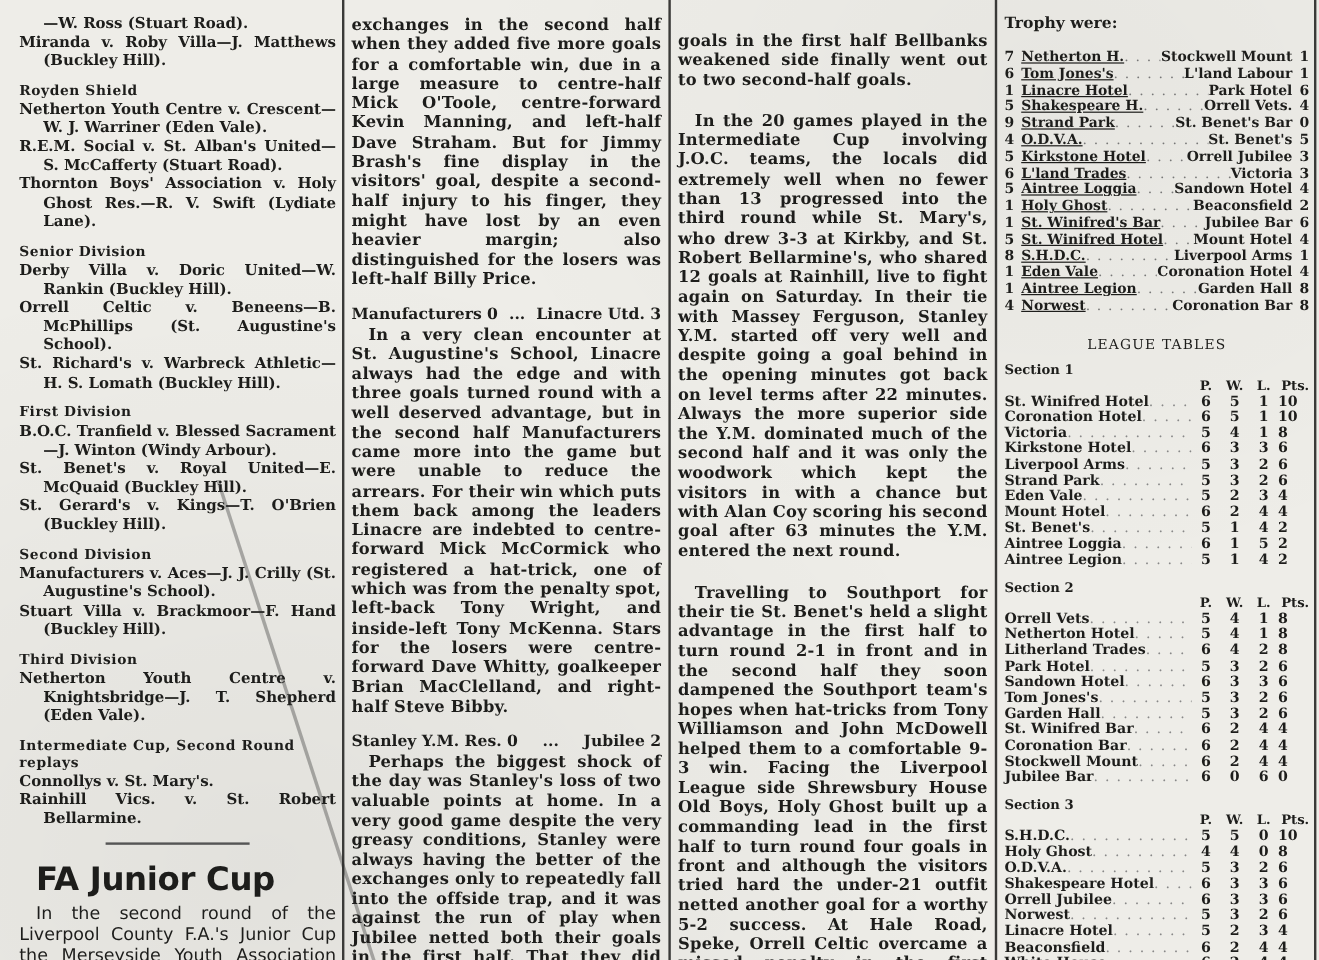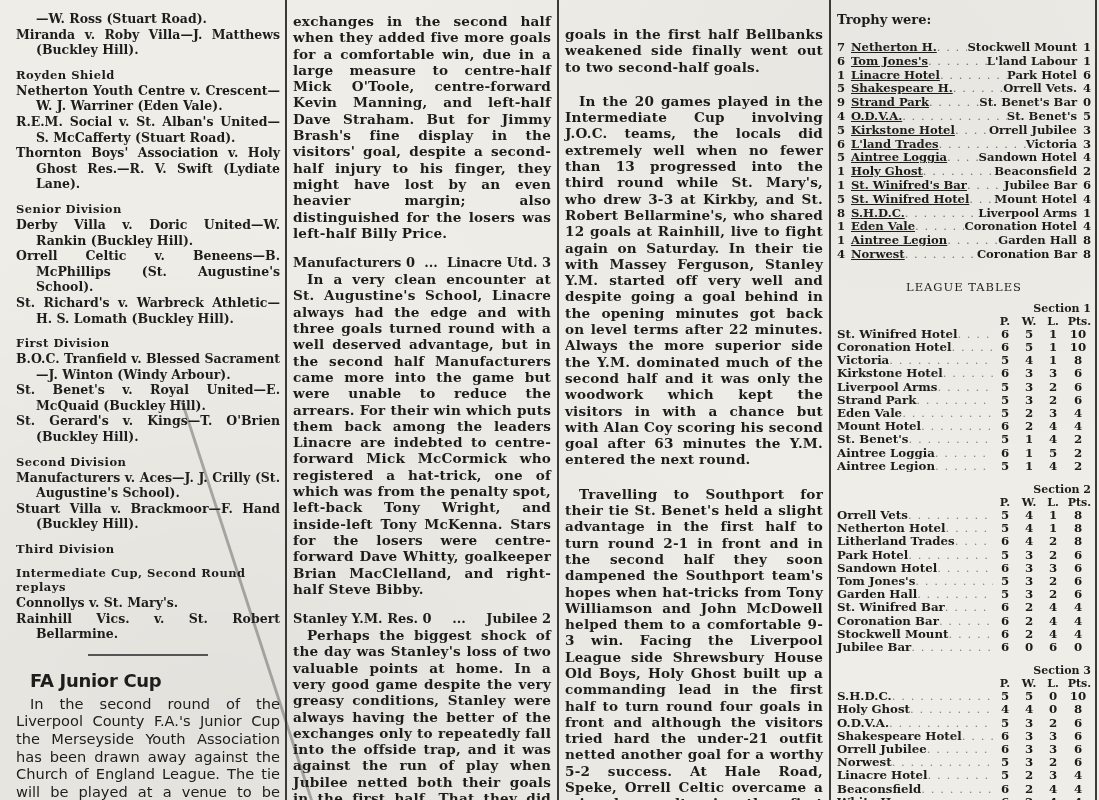--- a/index.html
+++ b/index.html
@@ -48,45 +48,45 @@
   .fixture {
     font-size: 12.5px; line-height: 15.6px; font-weight: bold;
     padding-left: 20px; text-indent: -20px; text-align: justify;
   }
   .match-head {
     font-size: 13px; font-weight: bold; margin-top: 14px; margin-bottom: 1px;
     display: flex; justify-content: space-between;
   }
   .big-head {
     font-family: "DejaVu Sans", "Liberation Sans", sans-serif;
-    font-weight: bold; font-size: 18px; letter-spacing: -0.3px;
+    font-weight: bold; font-size: 27px; letter-spacing: -0.3px;
     margin: 14px 0 4px 14px;
   }
   .shortrule {
     width: 120px; height: 2px; background: #555; margin: 12px auto 0 auto;
   }
   .cup-text {
     font-family: "DejaVu Sans", "Liberation Sans", sans-serif;
     font-size: 14.6px; line-height: 17.6px; text-align: justify;
   }
   .trophy-row {
     display: flex; font-size: 11.6px; line-height: 13.8px; font-weight: bold;
   }
   .trophy-row .hs { width: 14px; flex: none; }
   .trophy-row .home { flex: none; text-decoration: underline; }
   .trophy-row .dots { flex: 1; overflow: hidden; white-space: nowrap; color: #777; font-weight: normal; letter-spacing: 1px; text-align: center; }
   .trophy-row .away { flex: none; }
   .trophy-row .as { width: 14px; flex: none; text-align: right; }
   .table-title { text-align: center; font-weight: normal; font-size: 11.5px; letter-spacing: 1px; margin-top: 18px; }
-  .section-title { text-align: right; font-weight: bold; font-size: 11px; margin-top: 8px; }
+  .section-title { text-align: left; font-weight: bold; font-size: 11px; margin-top: 8px; }
   .lrow { display: flex; font-size: 11.8px; line-height: 13.2px; font-weight: bold; }
   .lrow .team { flex: none; }
   .lrow .dots { flex: 1; overflow: hidden; white-space: nowrap; color: #888; font-weight: normal; letter-spacing: 1px; }
   .lrow .n { width: 24px; text-align: center; flex: none; }
-  .lrow .n.last { width: 26px; text-align: center; }
+  .lrow .n.last { width: 26px; text-align: left; }
   .lhead { display: flex; font-size: 11px; font-weight: bold; justify-content: flex-end; }
   .lhead span { width: 24px; text-align: center; }
   .lhead span.last { width: 26px; text-align: right; }
   .crease {
     position: absolute; left: 0; top: 400px; width: 180px; height: 420px;
     border-right: 3px solid rgba(40,40,40,0.35);
     transform: skewX(18deg); transform-origin: top left; pointer-events: none;
   }
 </style>
 </head>
@@ -127,20 +127,21 @@
     </div>
 
     <div>
       <div class="sub-head">Second Division</div>
       <p class="fixture">Manufacturers v. Aces—J. J. Crilly (St. Augustine's School).</p>
       <p class="fixture">Stuart Villa v. Brackmoor—F. Hand (Buckley Hill).</p>
     </div>
 
     <div>
       <div class="sub-head">Third Division</div>
+      <p class="fixture">Netherton Youth Centre v. Knightsbridge—J. T. Shepherd (Eden Vale).</p>
     </div>
 
     <div>
       <div class="sub-head">Intermediate Cup, Second Round replays</div>
       <p class="fixture">Connollys v. St. Mary's.</p>
       <p class="fixture">Rainhill Vics. v. St. Robert Bellarmine.</p>
     </div>
 
     <div class="shortrule"></div>
 

